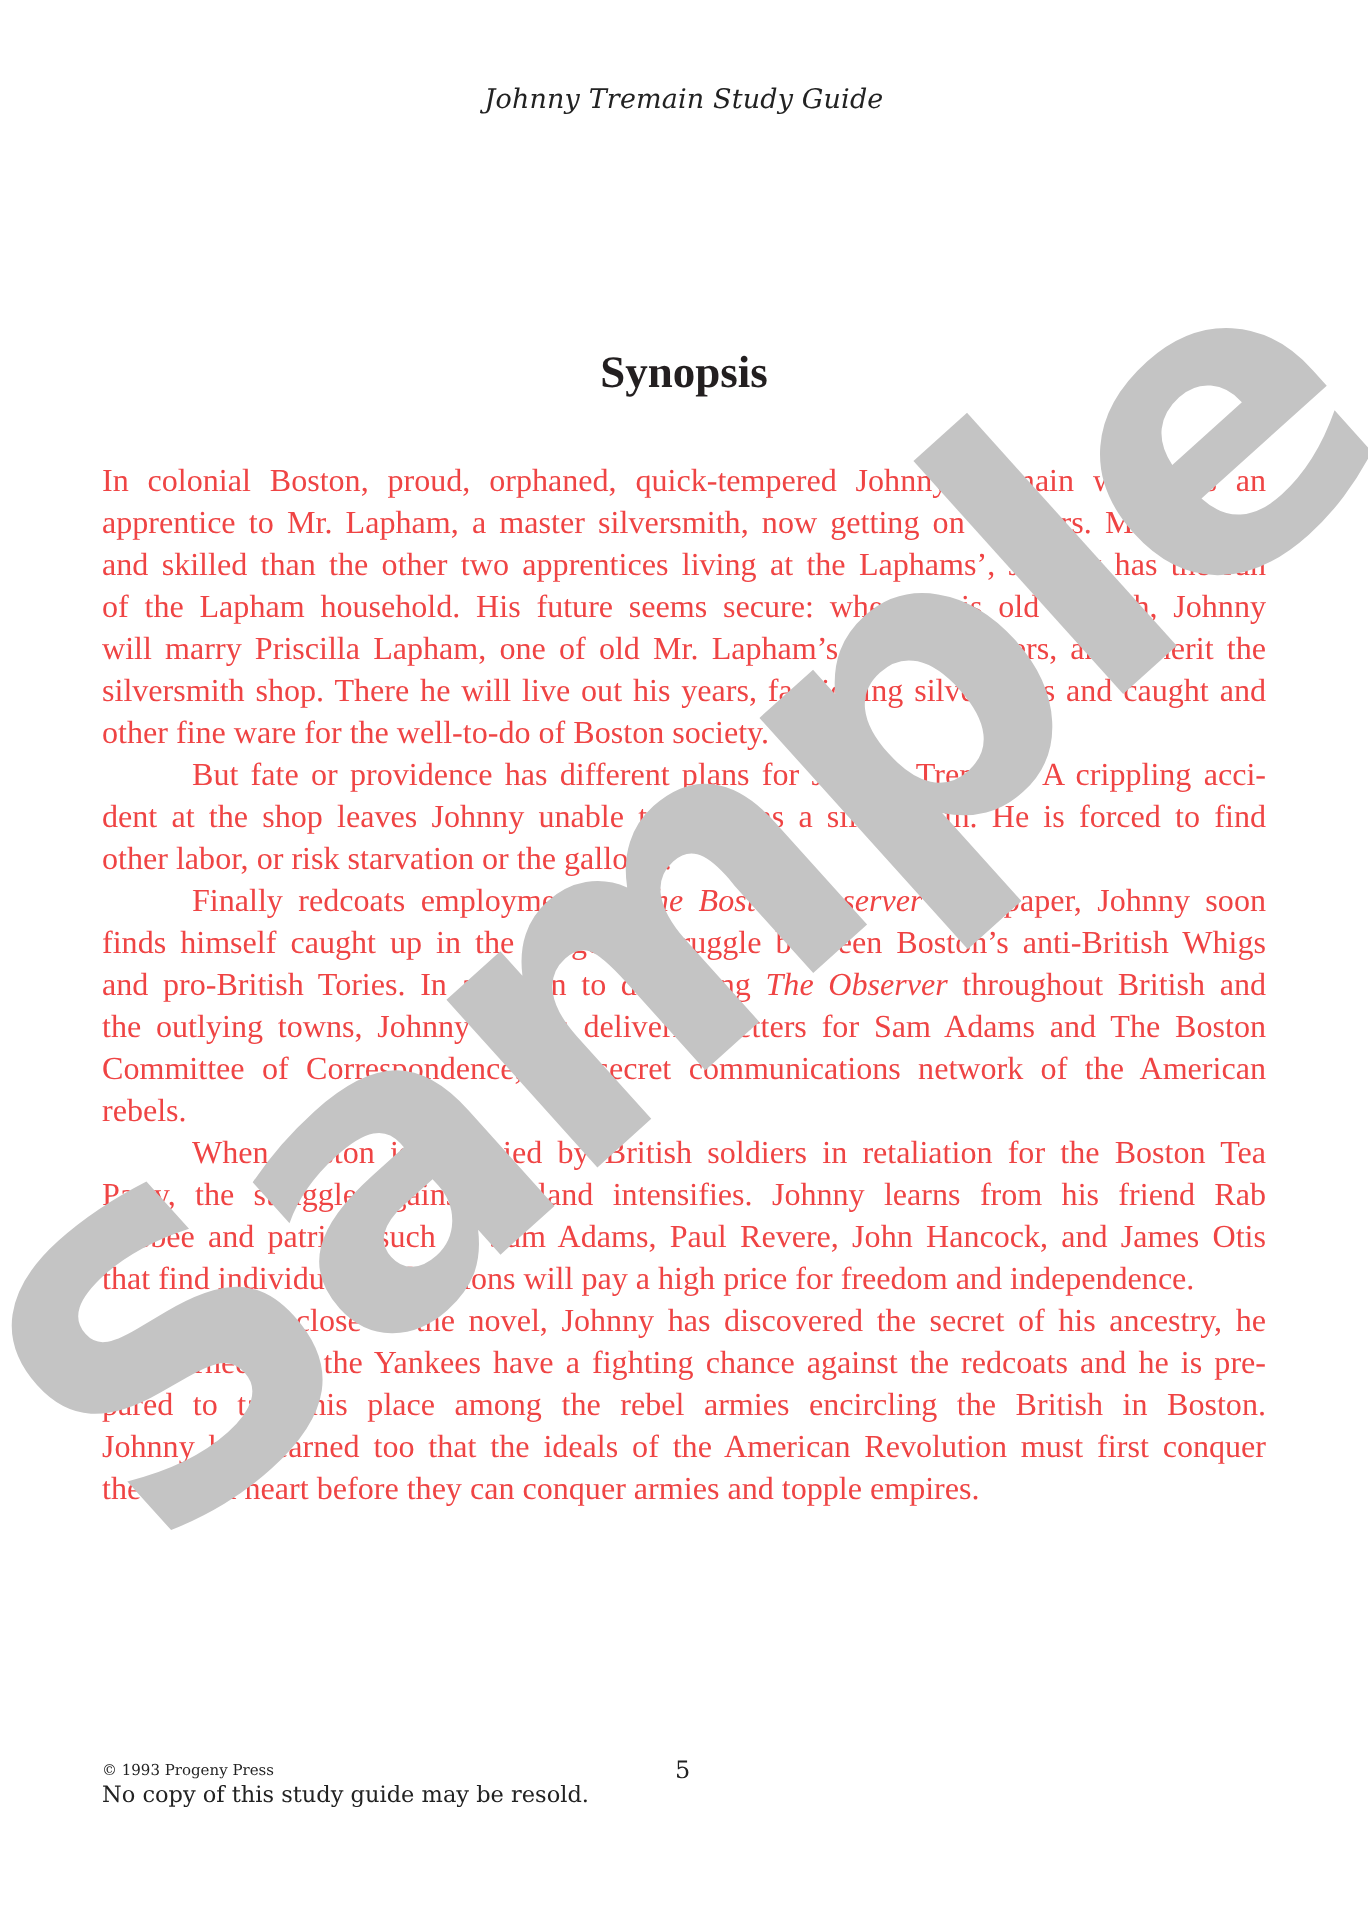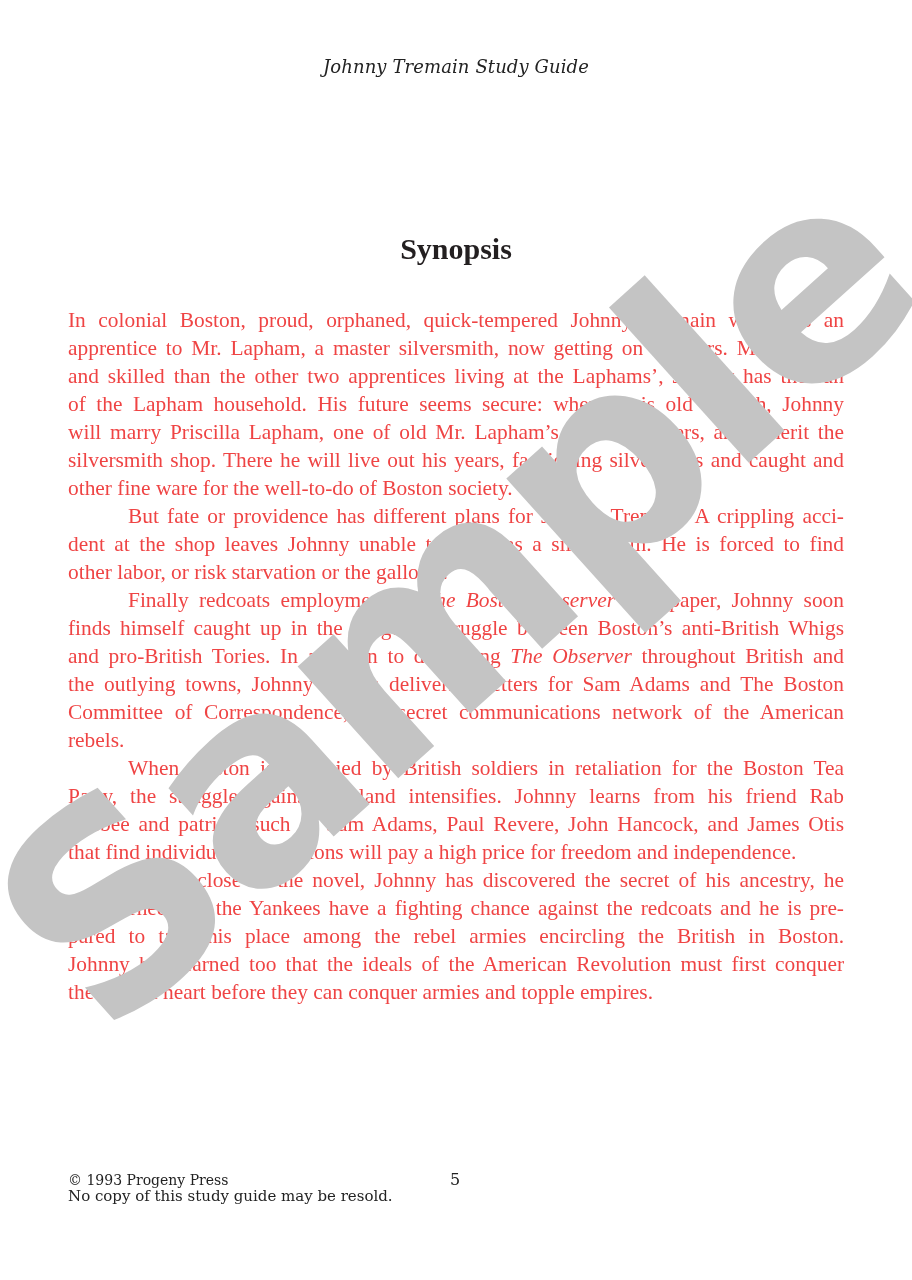--- a/index.html
+++ b/index.html
@@ -84,21 +84,21 @@
       line-height: 1;
     }
     .footer-left {
       position: absolute;
       left: 68px;
       top: 1172px;
       font-family: "DejaVu Serif", serif;
       color: #222;
     }
     .footer-copyright {
-      font-size: 14px;
+      font-size: 10px;
       line-height: 17px;
       display: block;
     }
     .footer-note {
       font-size: 15px;
       line-height: 15px;
       display: block;
     }
     .page-number {
       position: absolute;

